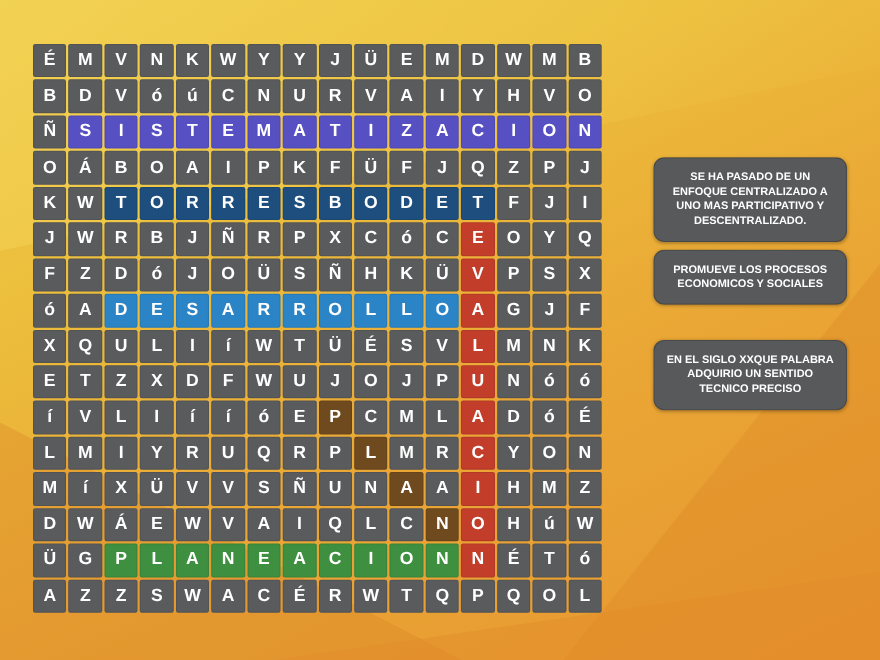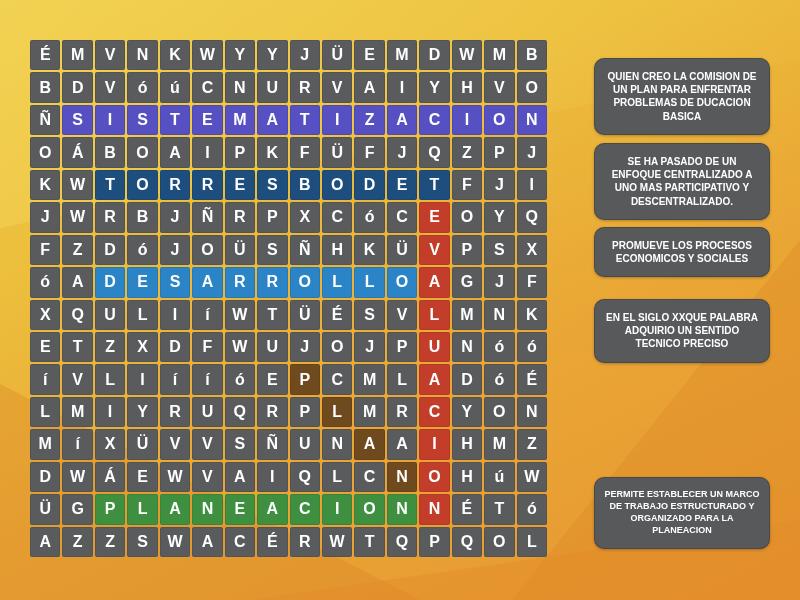--- a/index.html
+++ b/index.html
@@ -311,18 +311,16 @@
     <div class="cell">W</div>
     <div class="cell">T</div>
     <div class="cell">Q</div>
     <div class="cell">P</div>
     <div class="cell">Q</div>
     <div class="cell">O</div>
     <div class="cell">L</div>
   </div>
 
 <div class="clues">
-    <div class="clue" style="top: 58px;">QUIEN CREO LA COMISION DE UN PLAN PARA ENFRENTAR PROBLEMAS DE DUCACION BASICA</div>
     <div class="clue" style="top: 143px;">SE HA PASADO DE UN ENFOQUE CENTRALIZADO A UNO MAS PARTICIPATIVO Y DESCENTRALIZADO.</div>
     <div class="clue" style="top: 227px;">PROMUEVE LOS PROCESOS ECONOMICOS Y SOCIALES</div>
-    <div class="clue" style="top: 299px;">EN EL SIGLO XXQUE PALABRA ADQUIRIO UN SENTIDO TECNICO PRECISO</div>
-    <div class="clue" style="top: 477px; font-size: 9px;">PERMITE ESTABLECER UN MARCO DE TRABAJO ESTRUCTURADO Y ORGANIZADO PARA LA PLANEACION</div>
+    <div class="clue" style="top: 309px;">EN EL SIGLO XXQUE PALABRA ADQUIRIO UN SENTIDO TECNICO PRECISO</div>
   </div>
 
 </body></html>

